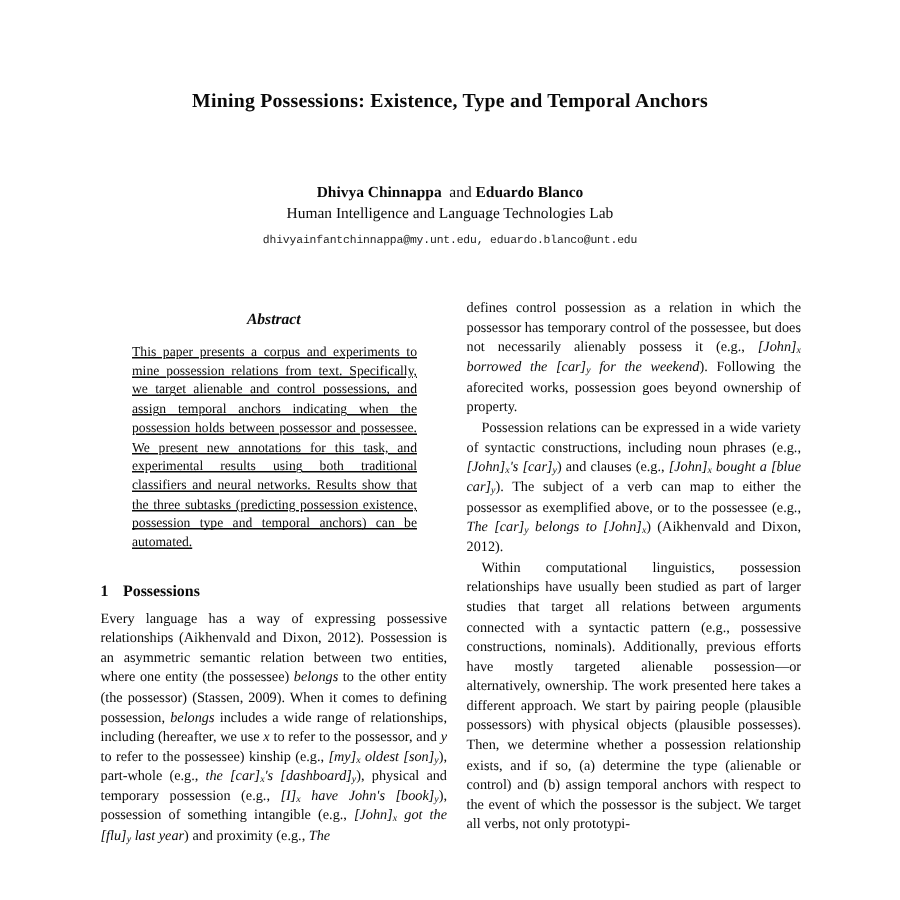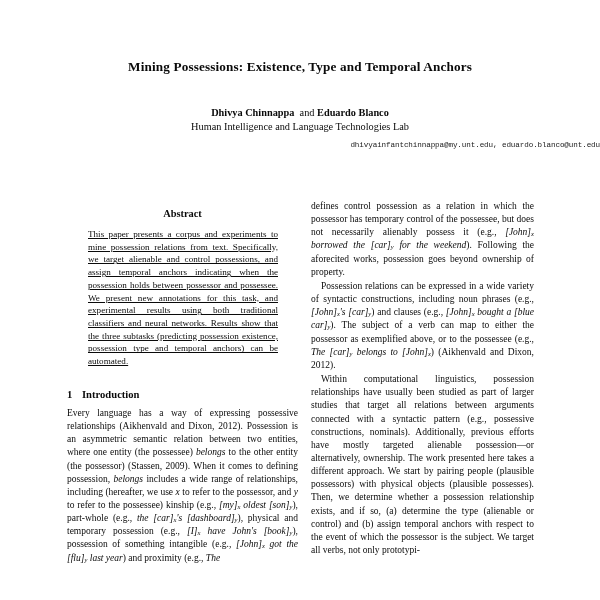--- a/index.html
+++ b/index.html
@@ -30,41 +30,40 @@
     padding-top: 58px;
     text-align: center;
   }
   .paper-title {
     font-size: 13.2px;
     font-weight: bold;
     letter-spacing: 0.15px;
     line-height: 1.3;
   }
   .author-line {
-    margin-top: 31px;
+    margin-top: 47px;
     font-size: 10.3px;
     line-height: 1.34;
   }
   .author-name {
     font-weight: bold;
   }
   .author-conj {
     font-weight: normal;
   }
   .affil-line {
     font-size: 10.3px;
     line-height: 1.42;
   }
   .email-line {
     margin-top: 6px;
     font-family: "Liberation Mono", "DejaVu Sans Mono", monospace;
     font-size: 7.6px;
     letter-spacing: -0.1px;
     color: #1a1a1a;
-    text-align: right;
   }
 
   
   .columns {
     position: absolute;
     top: 200px;
     left: 0;
     width: 600px;
   }
   .col {
@@ -89,20 +88,21 @@
   .section-head .num {
     display: inline-block;
     width: 15px;
   }
 
   .abstract-head {
     text-align: center;
     font-size: 10.4px;
     font-weight: bold;
     margin: 8px 0 9px 0;
+    font-style: italic;
   }
   .abstract-body {
     margin: 0 20px 0 21px;
   }
 
   p.para {
     margin: 0 0 0 0;
     font-size: 9.5px;
     line-height: 1.385;
     text-align: justify;
@@ -154,21 +154,21 @@
 
       <div class="abstract-head">Abstract</div>
 
       <div class="abstract-body">
         <p class="para">This paper presents a corpus and experiments to mine possession relations from text. Specifically, we target alienable and control possessions, and assign temporal anchors indicating when the possession holds between possessor and possessee. We present new annotations for this task, and experimental results using both traditional classifiers and neural networks. Results show that the three subtasks (predicting possession existence, possession type and temporal anchors) can be automated.</p>
       </div>
 
       <div class="gap"></div>
 
       <div class="section-head">
-        <span class="num">1</span><span>Introduction</span>
+        <span class="num">1</span><span>Possessions</span>
       </div>
 
       <p class="para">
         <span>Every language has a way of expressing possessive relationships (Aikhenvald and Dixon, 2012). Possession is an asymmetric semantic relation between two entities, where one entity (the possessee) </span><i>belongs</i><span> to the other entity (the possessor) (Stassen, 2009). When it comes to defining possession, </span><i>belongs</i><span> includes a wide range of relationships, including (hereafter, we use </span><i>x</i><span> to refer to the possessor, and </span><i>y</i><span> to refer to the possessee) kinship (e.g., </span><i>[my]<sub>x</sub> oldest [son]<sub>y</sub></i><span>), part-whole (e.g., </span><i>the [car]<sub>x</sub>'s [dashboard]<sub>y</sub></i><span>), physical and temporary possession (e.g., </span><i>[I]<sub>x</sub> have John's [book]<sub>y</sub></i><span>), possession of something intangible (e.g., </span><i>[John]<sub>x</sub> got the [flu]<sub>y</sub> last year</i><span>) and proximity (e.g., </span><i>The</i>
       </p>
 
     </div>
 
     <div class="col col-right">
 

